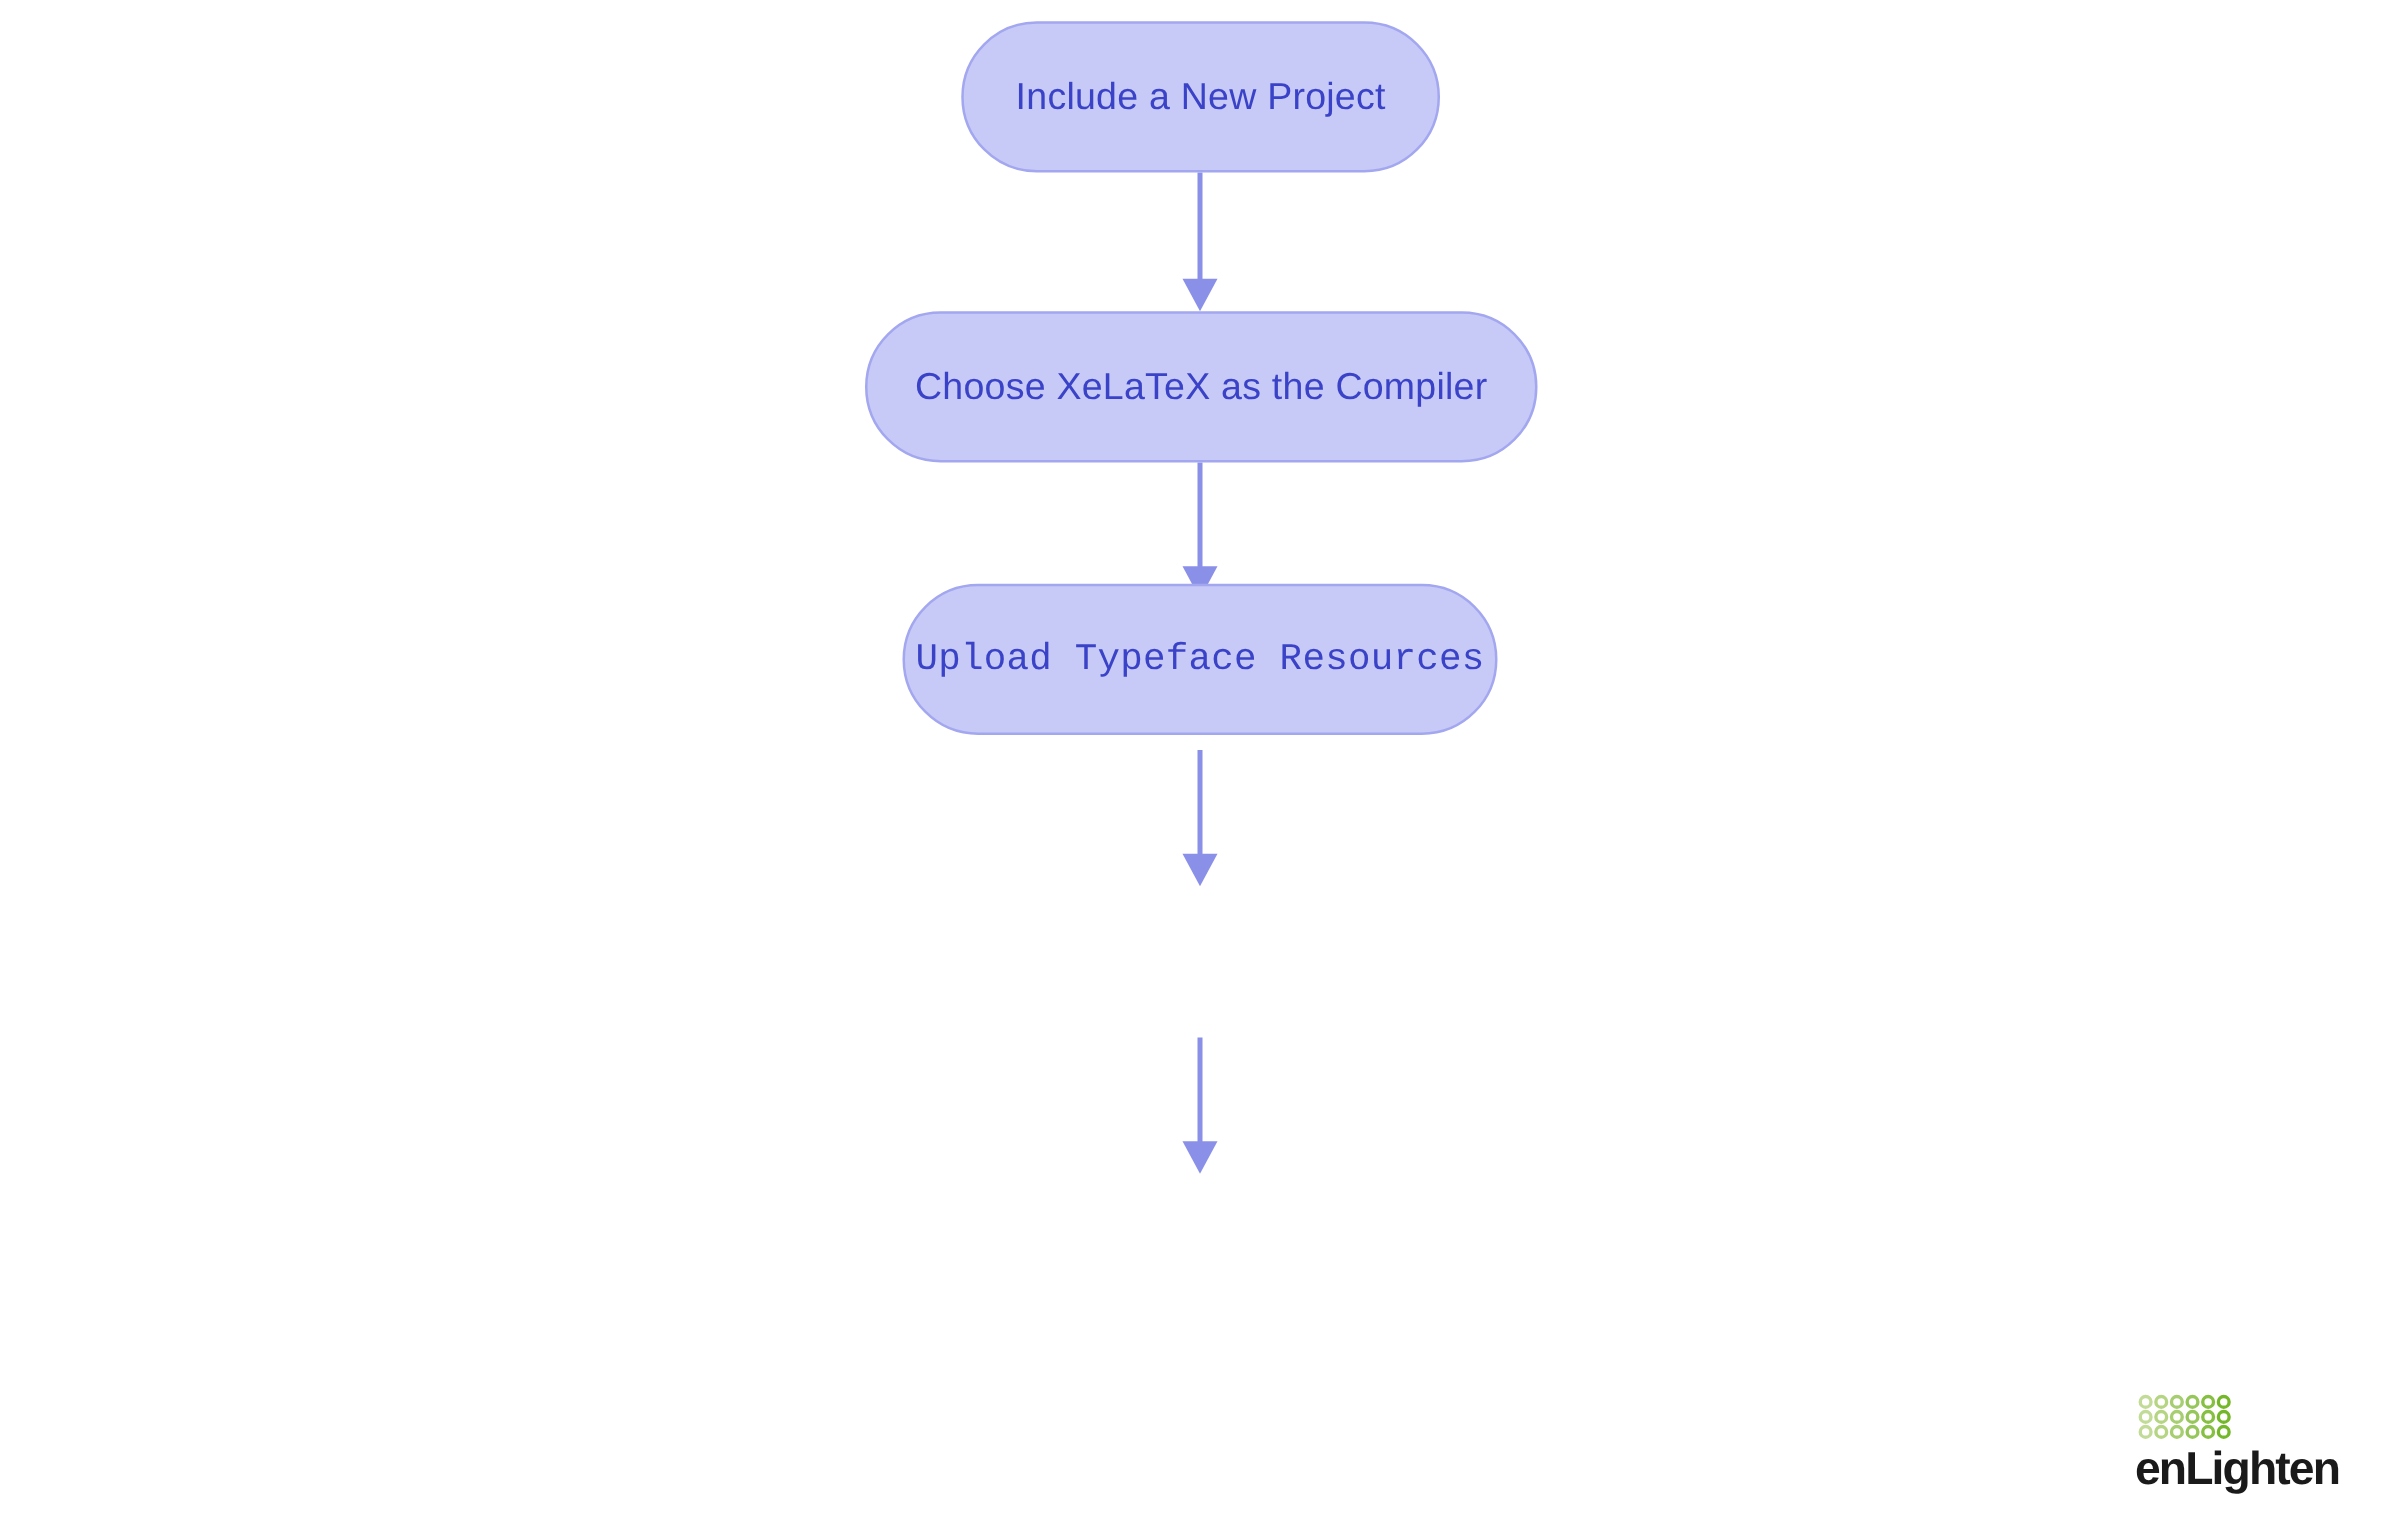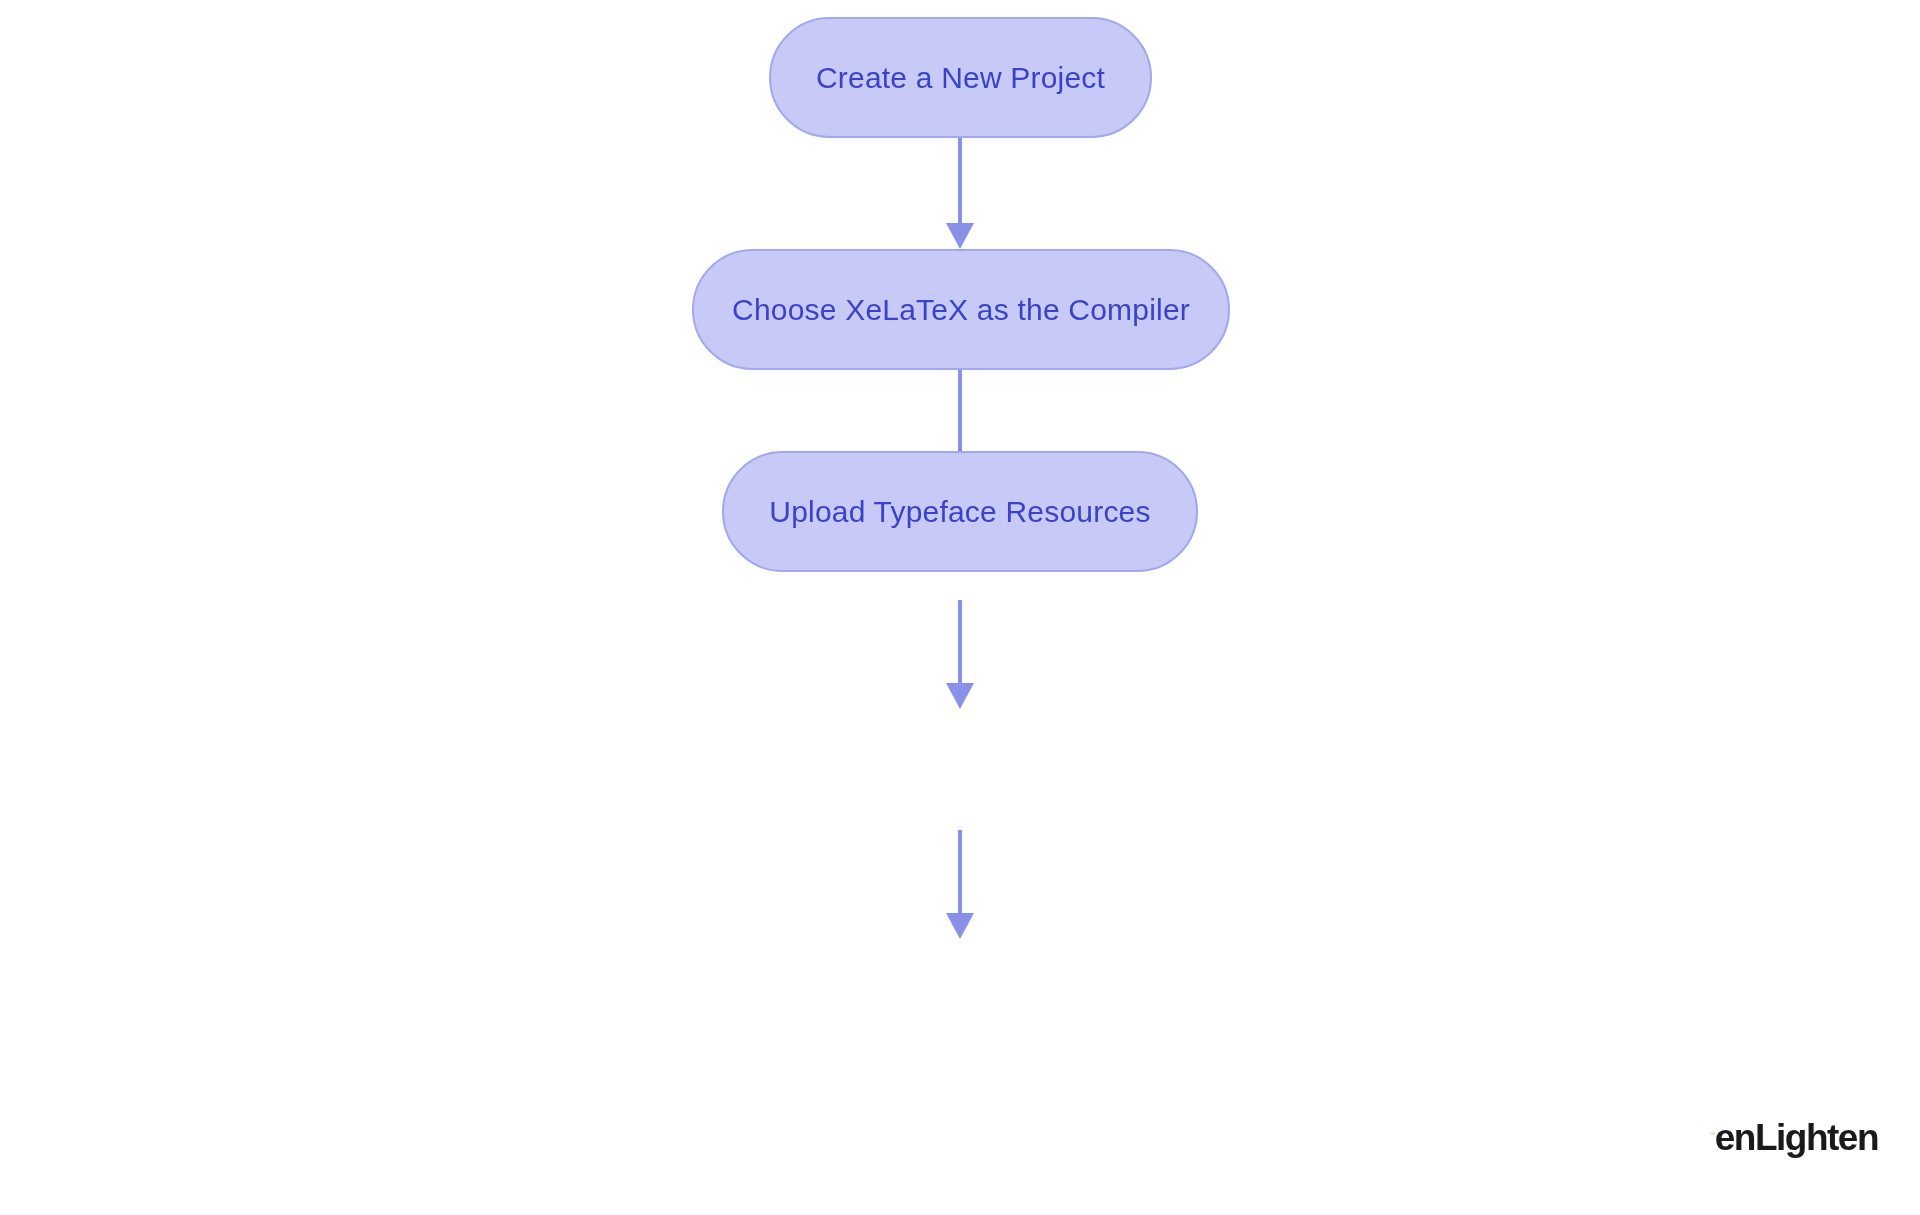--- a/index.html
+++ b/index.html
@@ -33,21 +33,21 @@
     border: 2px solid var(--node-border);
     border-radius: 61px;
     color: var(--node-text);
     font-size: 30px;
     letter-spacing: 0.2px;
     text-align: center;
     z-index: 2;
   }
   .node-1 { left: 769px; top:  17px; width: 383px; height: 121px; }
   .node-2 { left: 692px; top: 249px; width: 538px; height: 121px; }
-  .node-3 { left: 722px; top: 451px; width: 476px; height: 121px; }
+  .node-3 { left: 722px; top: 467px; width: 476px; height: 121px; font-family: Liberation Mono, monospace; }
   .node-4 { left: 707px; top: 709px; width: 505px; height: 121px; }
   .node-5 { left: 792px; top: 939px; width: 335px; height: 121px; }
 
   .edge {
     position: absolute;
     width: 28px;
     z-index: 1;
   }
   .edge-1 { left: 946px; top: 138px; height: 111px; }
   .edge-2 { left: 946px; top: 370px; height: 109px; }
@@ -73,40 +73,40 @@
     border-right: 14px solid transparent;
     border-top: 26px solid var(--arrow);
   }
 
   .logo {
     position: absolute;
     left: 1708px;
     top: 1115px;
     width: 170px;
     display: flex;
-    flex-direction: row;
+    flex-direction: column;
     align-items: flex-start;
   }
   .logo-dots { display: block; margin-left: 2px; }
   .logo-word {
     margin-top: 3px;
     font-size: 37px;
     font-weight: bold;
     letter-spacing: -1.5px;
     color: var(--logo-text);
     line-height: 1.1;
   }
 </style>
 </head>
 <body>
 
 <div class="canvas">
 
   <div class="flow-node node-1">
-    <span>Create a New Project</span>
+    <span>Include a New Project</span>
   </div>
 
   <div class="edge edge-1">
     <div class="line"></div>
     <div class="head"></div>
   </div>
 
   <div class="flow-node node-2">
     <span>Choose XeLaTeX as the Compiler</span>
   </div>

